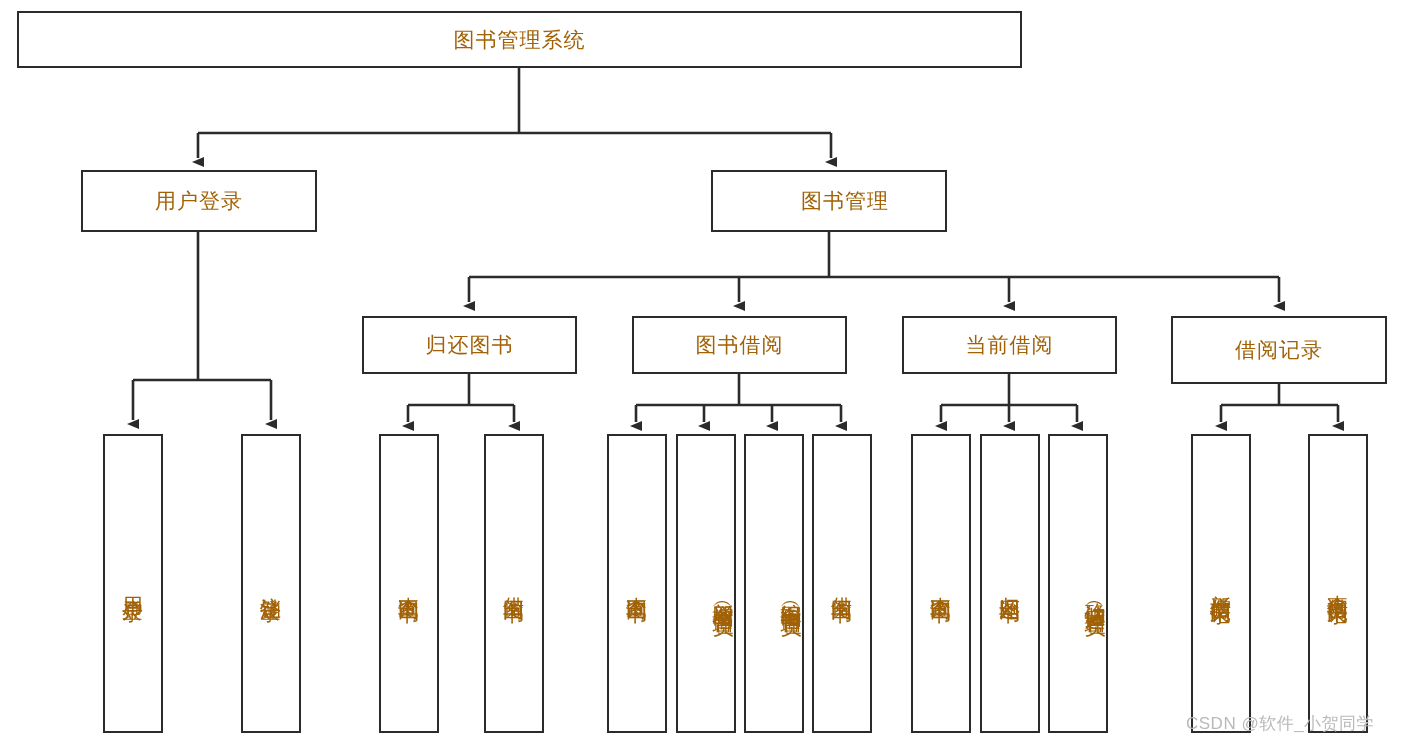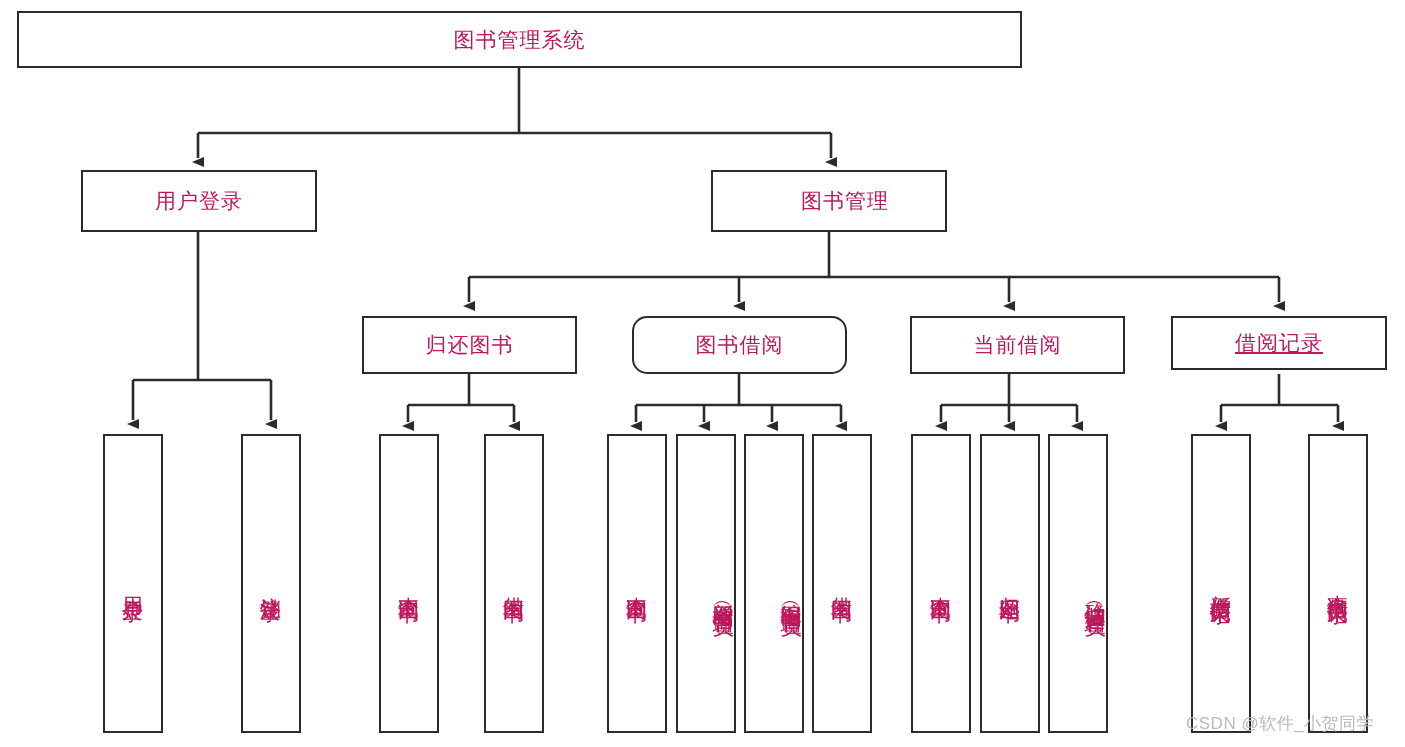--- a/index.html
+++ b/index.html
@@ -1,21 +1,21 @@
 <!DOCTYPE html>
 <html><head>
 <meta charset="utf-8">
 <style>
   html,body{margin:0;padding:0;background:#ffffff;}
   body{width:1405px;height:747px;font-family:"Liberation Sans","DejaVu Sans",sans-serif;}
   #stage{position:relative;width:1405px;height:747px;overflow:hidden;background:#ffffff;}
   #edges{position:absolute;left:0;top:0;width:1405px;height:747px;}
   .node{position:absolute;box-sizing:border-box;background:#ffffff;
         border:2.2px solid #2b2b2b;display:flex;align-items:center;justify-content:center;
-        color:#be185d;}
+        color:#a16207;}
   .node.h{font-size:21px;letter-spacing:1px;}
   .node.v{font-size:21px;letter-spacing:2px;writing-mode:vertical-rl;text-orientation:upright;
           align-items:flex-start;justify-content:center;padding-top:22px;line-height:1.0;}
   .node.v.mid{align-items:center;padding-top:0;}
   .watermark{position:absolute;left:1186px;top:712px;font-size:17px;color:#b9b9b9;
              letter-spacing:.5px;white-space:nowrap;}
 </style>
 </head>
 <body>
 
@@ -70,23 +70,23 @@
       <path d="M1338,405 L1338,422" marker-end="url(#ar)"></path>
     </g>
   </svg>
 
   <div class="node h" style="left:17px;top:11px;width:1005px;height:57px;">图书管理系统</div>
 
   <div class="node h" style="left:81px;top:170px;width:236px;height:62px;">用户登录</div>
   <div class="node h" style="left:711px;top:170px;width:236px;height:62px;padding-left:32px;">图书管理</div>
 
   <div class="node h" style="left:362px;top:316px;width:215px;height:58px;">归还图书</div>
-  <div class="node h" style="left:632px;top:316px;width:215px;height:58px;border-radius:15px;">图书借阅</div>
-  <div class="node h" style="left:902px;top:316px;width:215px;height:58px;margin-left:8px;">当前借阅</div>
-  <div class="node h" style="left:1171px;top:316px;width:216px;height:54px;text-decoration:underline;">借阅记录</div>
+  <div class="node h" style="left:632px;top:316px;width:215px;height:58px;">图书借阅</div>
+  <div class="node h" style="left:902px;top:316px;width:215px;height:58px;">当前借阅</div>
+  <div class="node h" style="left:1171px;top:316px;width:216px;height:68px;">借阅记录</div>
 
   <div class="node v mid" style="left:103px;top:434px;width:60px;height:299px;">用户登录</div>
   <div class="node v mid" style="left:241px;top:434px;width:60px;height:299px;">注销登录</div>
 
   <div class="node v mid" style="left:379px;top:434px;width:60px;height:299px;">查询图书</div>
   <div class="node v mid" style="left:484px;top:434px;width:60px;height:299px;">借阅图书</div>
 
   <div class="node v mid" style="left:607px;top:434px;width:60px;height:299px;">查询图书</div>
   <div class="node v" style="left:676px;top:434px;width:60px;height:299px;">新增图书（管理员）</div>
   <div class="node v" style="left:744px;top:434px;width:60px;height:299px;">编辑图书（管理员）</div>

